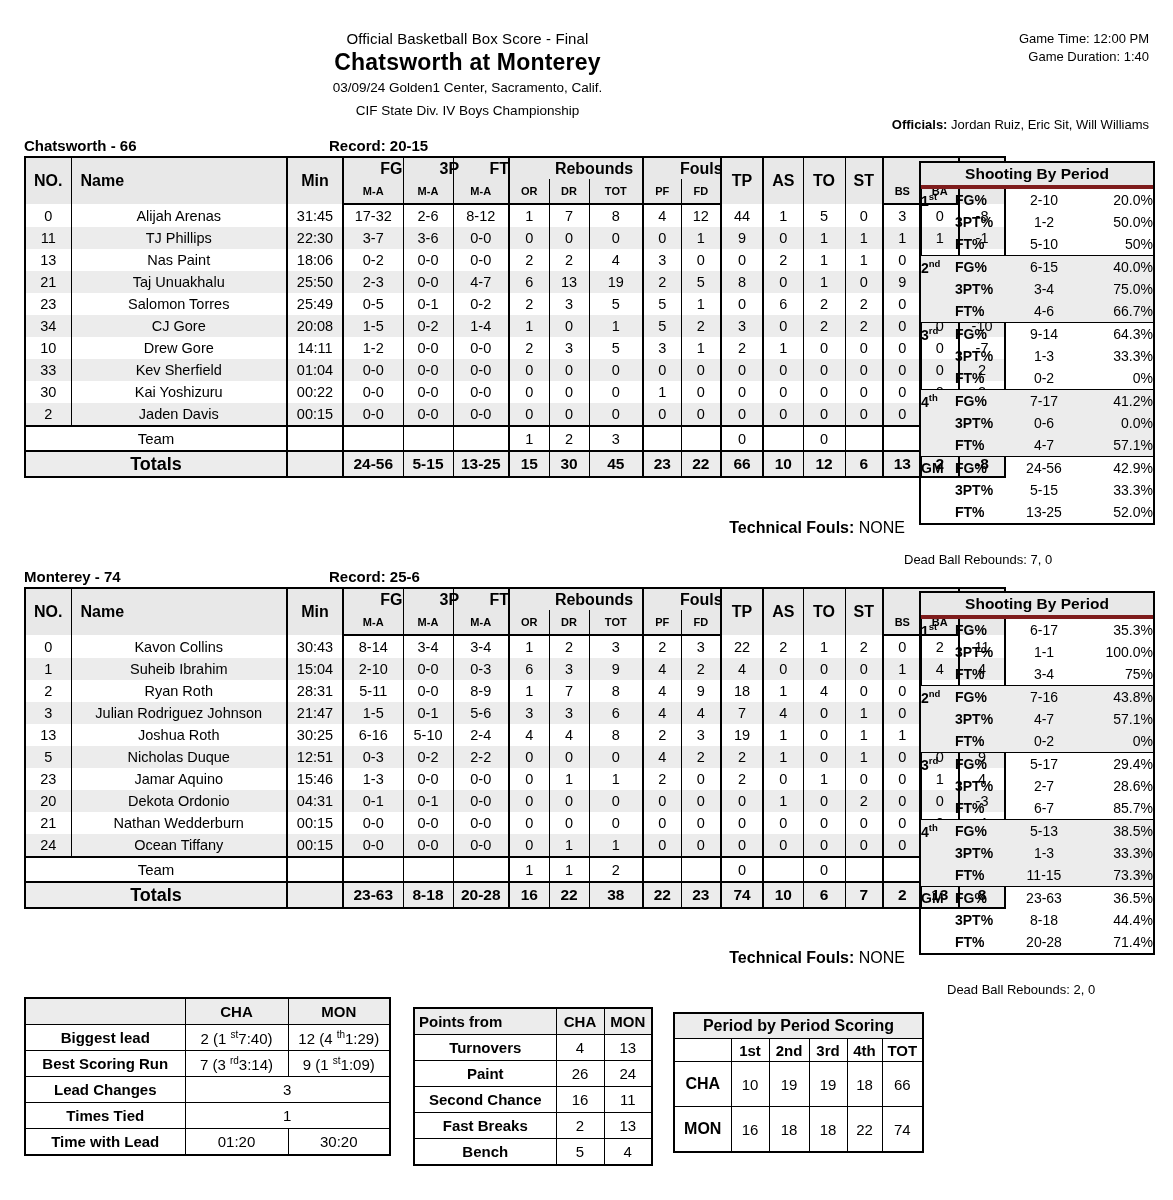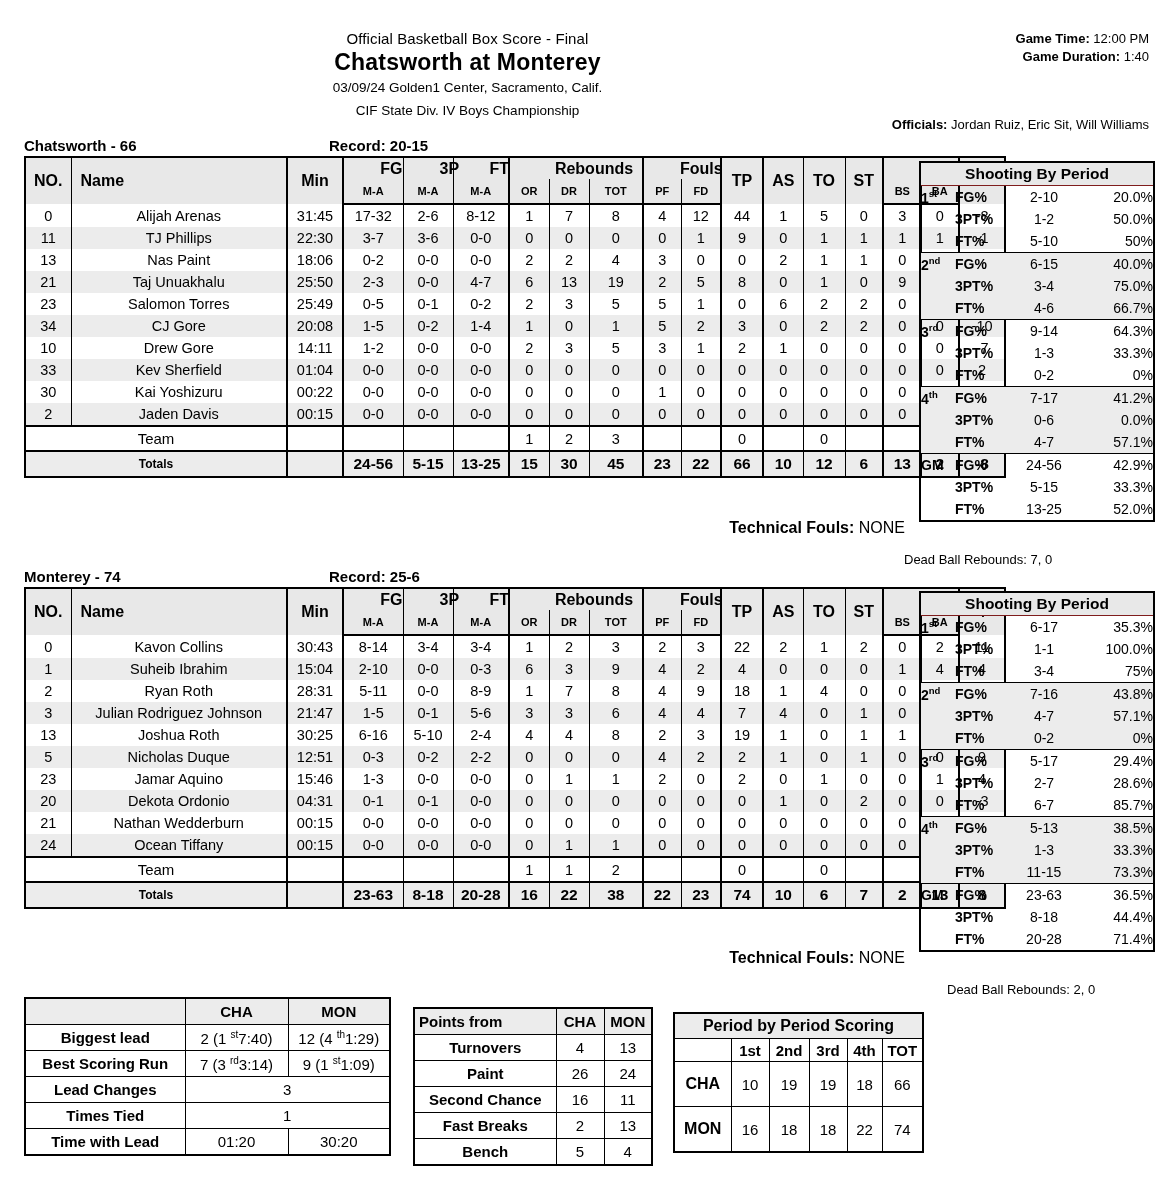--- a/index.html
+++ b/index.html
@@ -8,21 +8,21 @@
     font-family:"Liberation Sans", sans-serif;
     color:#000;position:relative;overflow:hidden;
   }
   
   .header{position:absolute;left:0;top:30px;width:935px;text-align:center;}
   .hdr-line1{font-size:15px;letter-spacing:.1px;}
   .hdr-title{font-size:23px;font-weight:bold;margin-top:2px;letter-spacing:.2px;}
   .hdr-line3{font-size:13.5px;margin-top:4px;}
   .hdr-line4{font-size:13.5px;margin-top:8px;}
   .gameinfo{position:absolute;right:24px;top:30px;text-align:right;font-size:13px;line-height:1.35;}
-  .gameinfo b{font-weight:bold;}
+  .gameinfo b{font-weight:normal;}
   .officials{position:absolute;right:24px;top:117px;text-align:right;font-size:13px;}
 
   
   .teamblock{position:absolute;}
   .team-caption{font-size:15px;font-weight:bold;height:20px;line-height:20px;position:relative;}
   .team-caption .rec{position:absolute;left:305px;top:0;}
 
   table.box{border-collapse:collapse;border:2px solid #000;table-layout:fixed;}
   table.box td,table.box th{
     border-left:1px solid #000;border-right:1px solid #000;
@@ -38,29 +38,29 @@
   .hdrbottom td{border-bottom:2px solid #000;}
   tbody tr.alt td{background:#ececec;}
   td.num{text-align:center;}
   td.nm{text-align:left;padding-left:9px;font-size:15px;}
   td.no{text-align:center;font-size:15px;}
   .thick-l{border-left:2px solid #000 !important;}
   .thick-r{border-right:2px solid #000 !important;}
   tr.teamrow td{border-top:2px solid #000;height:23px;}
   tr.teamrow td.nm{font-size:15px;}
   tr.totrow td{border-top:2px solid #000;border-bottom:2px solid #000;font-weight:bold;font-size:15.5px;height:24px;background:#ececec;}
-  tr.totrow td.nm{font-size:12px;margin-top:12px;}
+  tr.totrow td.nm{font-size:18px;margin-top:12px;}
   .noline{border-left:0 !important;border-right:0 !important;}
   .blank{background:#fff !important;}
 
   
   .sbp{position:absolute;border:2px solid #000;width:232px;}
   .sbp .sbp-title{
     background:#e8e8e8;text-align:center;font-weight:bold;font-size:15.5px;
-    height:22px;line-height:22px;border-bottom:1px solid #7f1d1d;
+    height:22px;line-height:22px;border-bottom:4px solid #7f1d1d;
   }
   table.sbptab{border-collapse:collapse;width:100%;table-layout:fixed;}
   table.sbptab td{font-size:14px;height:22px;padding:0;vertical-align:middle;}
   td.per{width:34px;text-align:left;padding-left:5px;font-weight:bold;font-size:15px;}
   td.per sup{font-size:9.5px;}
   td.lbl{width:58px;text-align:left;font-weight:bold;font-size:14.5px;}
   td.made{width:62px;text-align:center;font-size:14.5px;}
   td.pct{text-align:right;padding-right:8px;font-size:14.5px;}
   tr.shade td{background:#ececec;}
   tr.sepline td{border-top:1px solid #000;}

